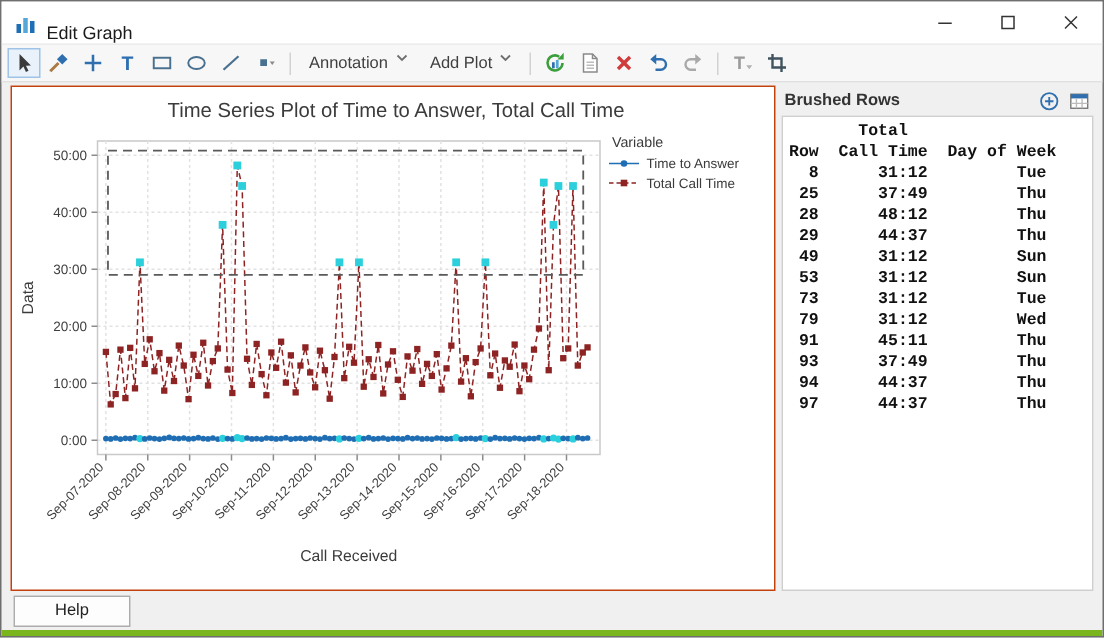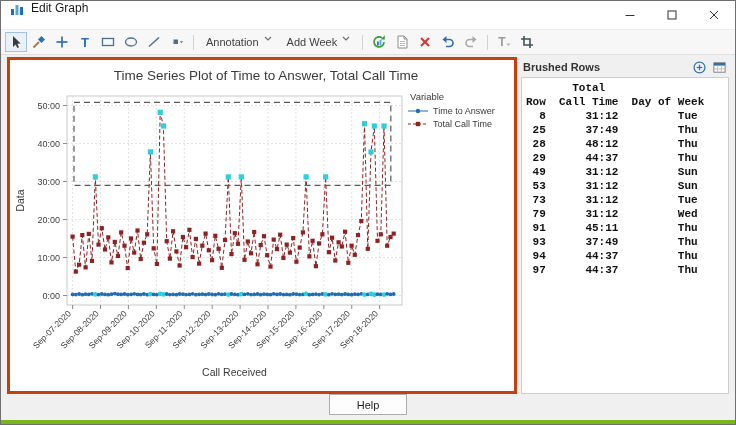--- a/index.html
+++ b/index.html
@@ -1,36 +1,36 @@
 <!DOCTYPE html>
 <html><head>
 <meta charset="utf-8">
 <style>
   *{box-sizing:border-box;margin:0;padding:0;}
   html,body{width:736px;height:425px;}
   body{font-family:"Liberation Sans",sans-serif;background:#d8d8d8;}
   .window{position:relative;width:736px;height:425px;background:#f0f0f0;border:1px solid #6f6f6f;overflow:hidden;}
-  .titlebar{height:28px;background:#ffffff;display:flex;align-items:flex-start;padding-left:8px;}
+  .titlebar{height:28px;background:#ffffff;display:flex;align-items:flex-end;padding-left:8px;}
   .titlebar .title{font-size:12px;color:#1b1b1b;margin-left:6px;}
   .win-controls{margin-left:auto;display:flex;height:100%;}
   .win-btn{width:42px;height:100%;display:flex;align-items:center;justify-content:center;background:transparent;border:none;cursor:pointer;}
   .toolbar{height:26px;background:#f7f7f7;border-top:1px solid #ececec;border-bottom:1px solid #e0e0e0;display:flex;align-items:center;padding:0 4px;gap:1px;}
   .tb-btn{width:22px;height:20px;border:1px solid transparent;background:transparent;display:flex;align-items:center;justify-content:center;padding:0;cursor:pointer;}
   .tb-btn.active{border-color:#9fc3e7;background:#e9f2fb;}
   .tb-sep{width:1px;height:15px;background:#d2d2d2;margin:0 4px;}
   .tb-drop{display:flex;gap:5px;border:none;background:transparent;font-size:11px;color:#3f3f3f;padding:3px 7px;font-family:inherit;cursor:pointer;}
   .tb-drop.placeholder span{color:#8f8f8f;font-style:italic;}
   .content{position:absolute;top:54px;left:0;right:0;height:341px;display:flex;padding:2px 6px 2px 6px;gap:4px;}
-  .graph-panel{width:510px;height:337px;background:#ffffff;border:3px solid #c2410c;}
+  .graph-panel{width:510px;height:337px;background:#ffffff;border:1px solid #c2410c;}
   .brushed-panel{flex:1;display:flex;flex-direction:column;font-weight:bold;}
   .bp-header{height:20px;display:flex;align-items:center;font-size:11px;color:#333;padding:0 2px;gap:5px;}
   .bp-title{flex:1;}
   .bp-icon{display:flex;align-items:center;justify-content:center;background:transparent;border:none;padding:0;cursor:pointer;}
   .bp-body{flex:1;background:#fff;border:1px solid #cfcfcf;font-family:"Liberation Mono","DejaVu Sans Mono",monospace;font-size:11px;line-height:14px;padding:3px 4px;white-space:pre;color:#111;overflow:hidden;}
-  .footer{position:absolute;left:0;right:0;bottom:4px;height:26px;display:flex;align-items:center;padding:0 8px;gap:8px;flex-direction:column;}
+  .footer{position:absolute;left:0;right:0;bottom:4px;height:26px;display:flex;align-items:center;padding:0 8px;gap:8px;}
   .btn{width:78px;height:21px;background:#fdfdfd;border:1px solid #adadad;font-size:11px;color:#222;font-family:inherit;cursor:pointer;}
   .btn.primary{border:1px solid #2d7dd2;margin-left:auto;}
   .green-strip{position:absolute;left:0;right:0;bottom:0;height:4px;background:#7ab51d;}
   svg text{font-family:"Liberation Sans",sans-serif;}
 </style>
 </head>
 <body>
 
 <div class="window">
 
@@ -108,21 +108,21 @@
         </svg>
       </button>
     <div class="tb-sep"></div>
     <button class="tb-drop">
         <span>Annotation</span>
         <svg width="8" height="5" viewBox="0 0 8 5">
           <path d="M1 1 L4 4 L7 1" fill="none" stroke="#6e6e6e" stroke-width="1.2"></path>
         </svg>
       </button>
     <button class="tb-drop">
-        <span>Add Week</span>
+        <span>Add Plot</span>
         <svg width="8" height="5" viewBox="0 0 8 5">
           <path d="M1 1 L4 4 L7 1" fill="none" stroke="#6e6e6e" stroke-width="1.2"></path>
         </svg>
       </button>
     <div class="tb-sep"></div>
     <button class="tb-btn">
         <svg width="16" height="16" viewBox="0 0 16 16">
           <path d="M13 8 a5 5 0 1 1 -2.2 -4.2" fill="none" stroke="#3a9e3a" stroke-width="1.7"></path>
           <path d="M13.8 1.2 L13.8 5.6 L9.6 5.6 Z" fill="#3a9e3a"></path>
           <rect x="6" y="7.5" width="1.8" height="4" fill="#2f6fb0"></rect>

